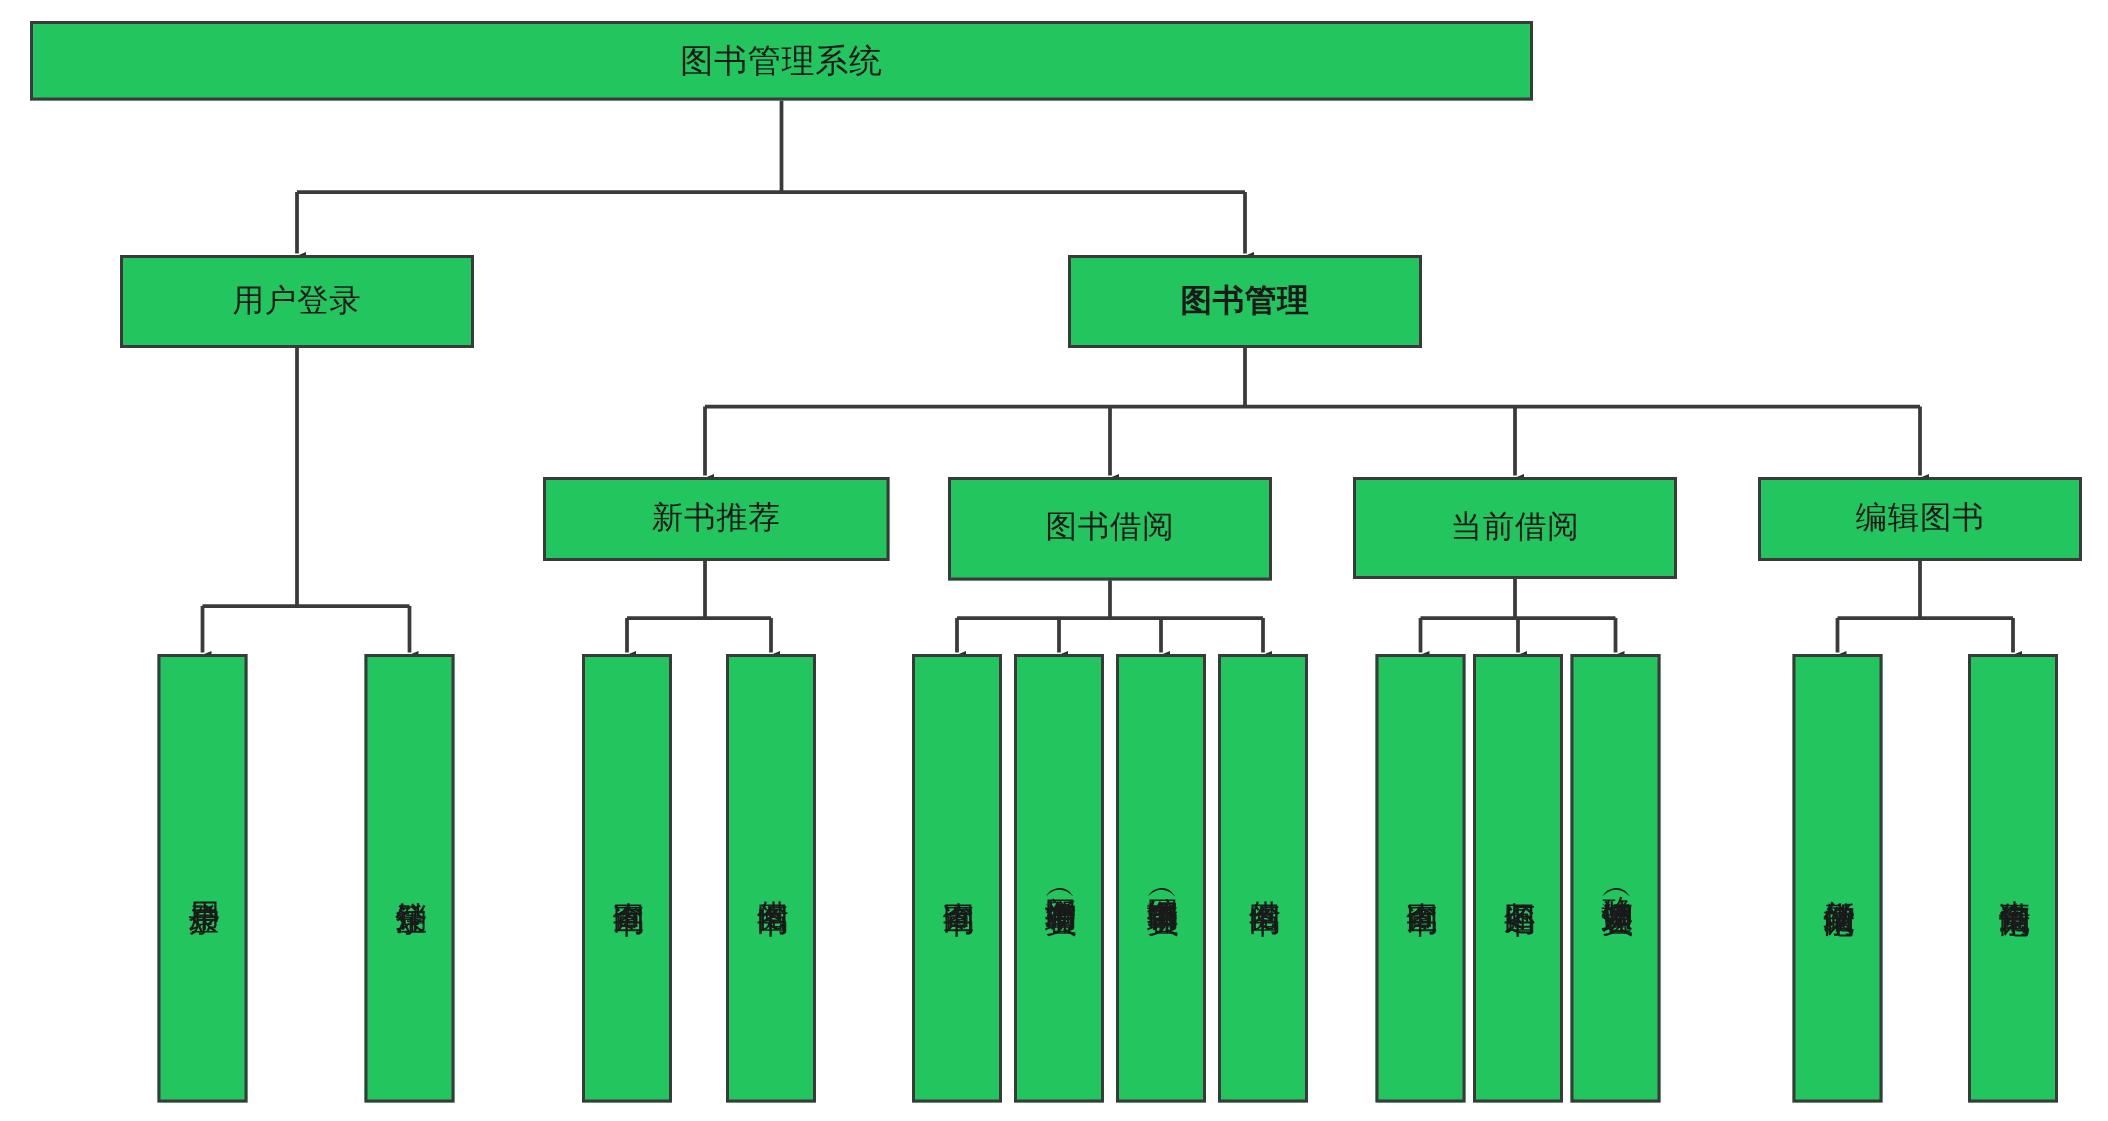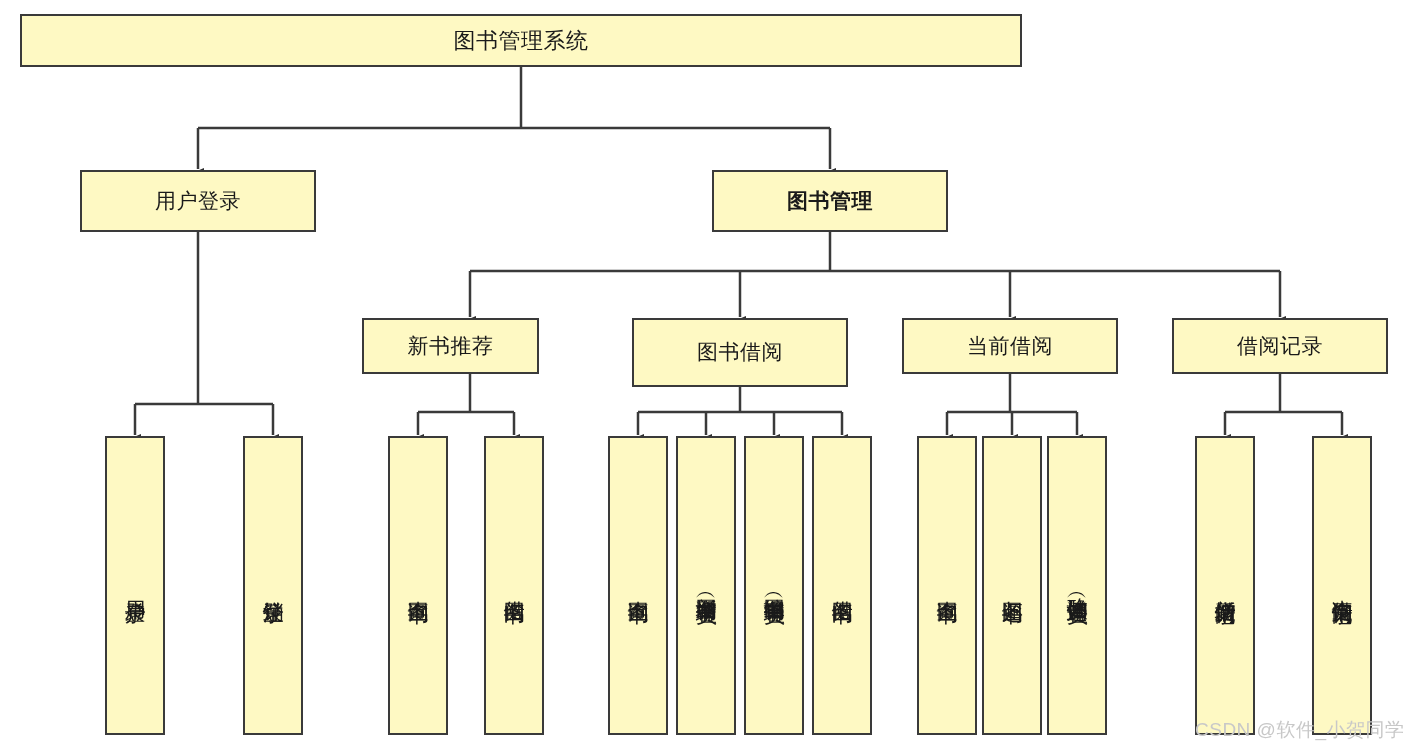--- a/index.html
+++ b/index.html
@@ -20,21 +20,21 @@
   svg#edges {
     position: absolute;
     left: 0;
     top: 0;
     width: 1405px;
     height: 747px;
   }
   .node {
     position: absolute;
     box-sizing: border-box;
-    background: #fef9c3;
+    background: #22c55e;
     border: 2px solid #3a3a3a;
     display: flex;
     align-items: center;
     justify-content: center;
     z-index: 2;
   }
   .node-label {
     color: #1a1a1a;
     text-align: center;
     line-height: 1.18;
@@ -117,31 +117,31 @@
   <div id="nodes-layer">
       <div class="node horizontal title" style="left: 20px; top: 14px; width: 1002px; height: 53px; border-color: rgb(58, 58, 58);">
         <span class="node-label" style="color: rgb(26, 26, 26);">图书管理系统</span>
       </div>
       <div class="node horizontal" style="left: 80px; top: 170px; width: 236px; height: 62px; border-color: rgb(58, 58, 58);">
         <span class="node-label" style="color: rgb(26, 26, 26);">用户登录</span>
       </div>
       <div class="node horizontal" style="left: 712px; top: 170px; width: 236px; height: 62px; border-color: rgb(58, 58, 58); font-weight: bold;">
         <span class="node-label" style="color: rgb(26, 26, 26);">图书管理</span>
       </div>
-      <div class="node horizontal" style="left: 362px; top: 318px; width: 177px; height: 56px; border-color: rgb(58, 58, 58);">
+      <div class="node horizontal" style="left: 362px; top: 318px; width: 231px; height: 56px; border-color: rgb(58, 58, 58);">
         <span class="node-label" style="color: rgb(26, 26, 26);">新书推荐</span>
       </div>
       <div class="node horizontal" style="left: 632px; top: 318px; width: 216px; height: 69px; border-color: rgb(58, 58, 58);">
         <span class="node-label" style="color: rgb(26, 26, 26);">图书借阅</span>
       </div>
-      <div class="node horizontal" style="left: 902px; top: 318px; width: 216px; height: 56px; border-color: rgb(58, 58, 58);">
+      <div class="node horizontal" style="left: 902px; top: 318px; width: 216px; height: 68px; border-color: rgb(58, 58, 58);">
         <span class="node-label" style="color: rgb(26, 26, 26);">当前借阅</span>
       </div>
       <div class="node horizontal" style="left: 1172px; top: 318px; width: 216px; height: 56px; border-color: rgb(58, 58, 58);">
-        <span class="node-label" style="color: rgb(26, 26, 26);">借阅记录</span>
+        <span class="node-label" style="color: rgb(26, 26, 26);">编辑图书</span>
       </div>
       <div class="node vertical" style="left: 105px; top: 436px; width: 60px; height: 299px; border-color: rgb(58, 58, 58);">
         <span class="node-label" style="color: rgb(26, 26, 26);">用户登录</span>
       </div>
       <div class="node vertical" style="left: 243px; top: 436px; width: 60px; height: 299px; border-color: rgb(58, 58, 58);">
         <span class="node-label" style="color: rgb(26, 26, 26);">注销登录</span>
       </div>
       <div class="node vertical" style="left: 388px; top: 436px; width: 60px; height: 299px; border-color: rgb(58, 58, 58);">
         <span class="node-label" style="color: rgb(26, 26, 26);">查询图书</span>
       </div>
@@ -169,14 +169,13 @@
       <div class="node vertical" style="left: 1047px; top: 436px; width: 60px; height: 299px; border-color: rgb(58, 58, 58);">
         <span class="node-label" style="color: rgb(26, 26, 26);">确认归还（管理员）</span>
       </div>
       <div class="node vertical" style="left: 1195px; top: 436px; width: 60px; height: 299px; border-color: rgb(58, 58, 58);">
         <span class="node-label" style="color: rgb(26, 26, 26);">新增借阅记录</span>
       </div>
       <div class="node vertical" style="left: 1312px; top: 436px; width: 60px; height: 299px; border-color: rgb(58, 58, 58);">
         <span class="node-label" style="color: rgb(26, 26, 26);">查询借阅记录</span>
       </div>
     </div>
-  <div class="watermark" style="left: 1195px; top: 717px; color: rgb(200, 200, 200);">CSDN @软件_小贺同学</div>
 </div>
 
 </body></html>

